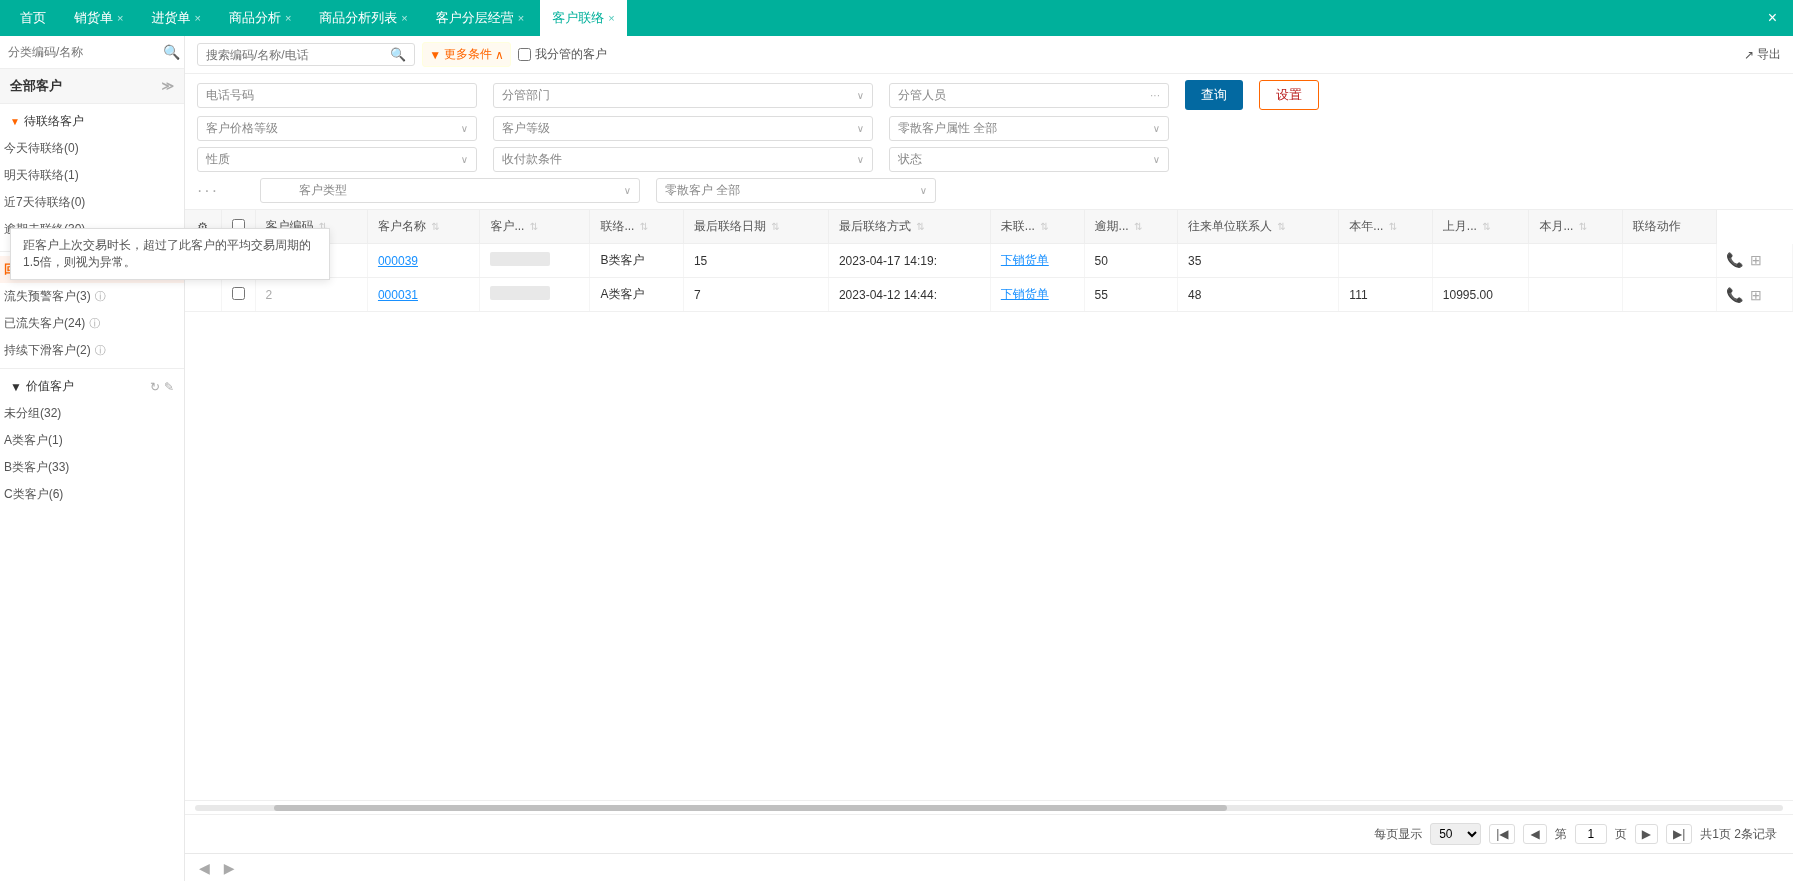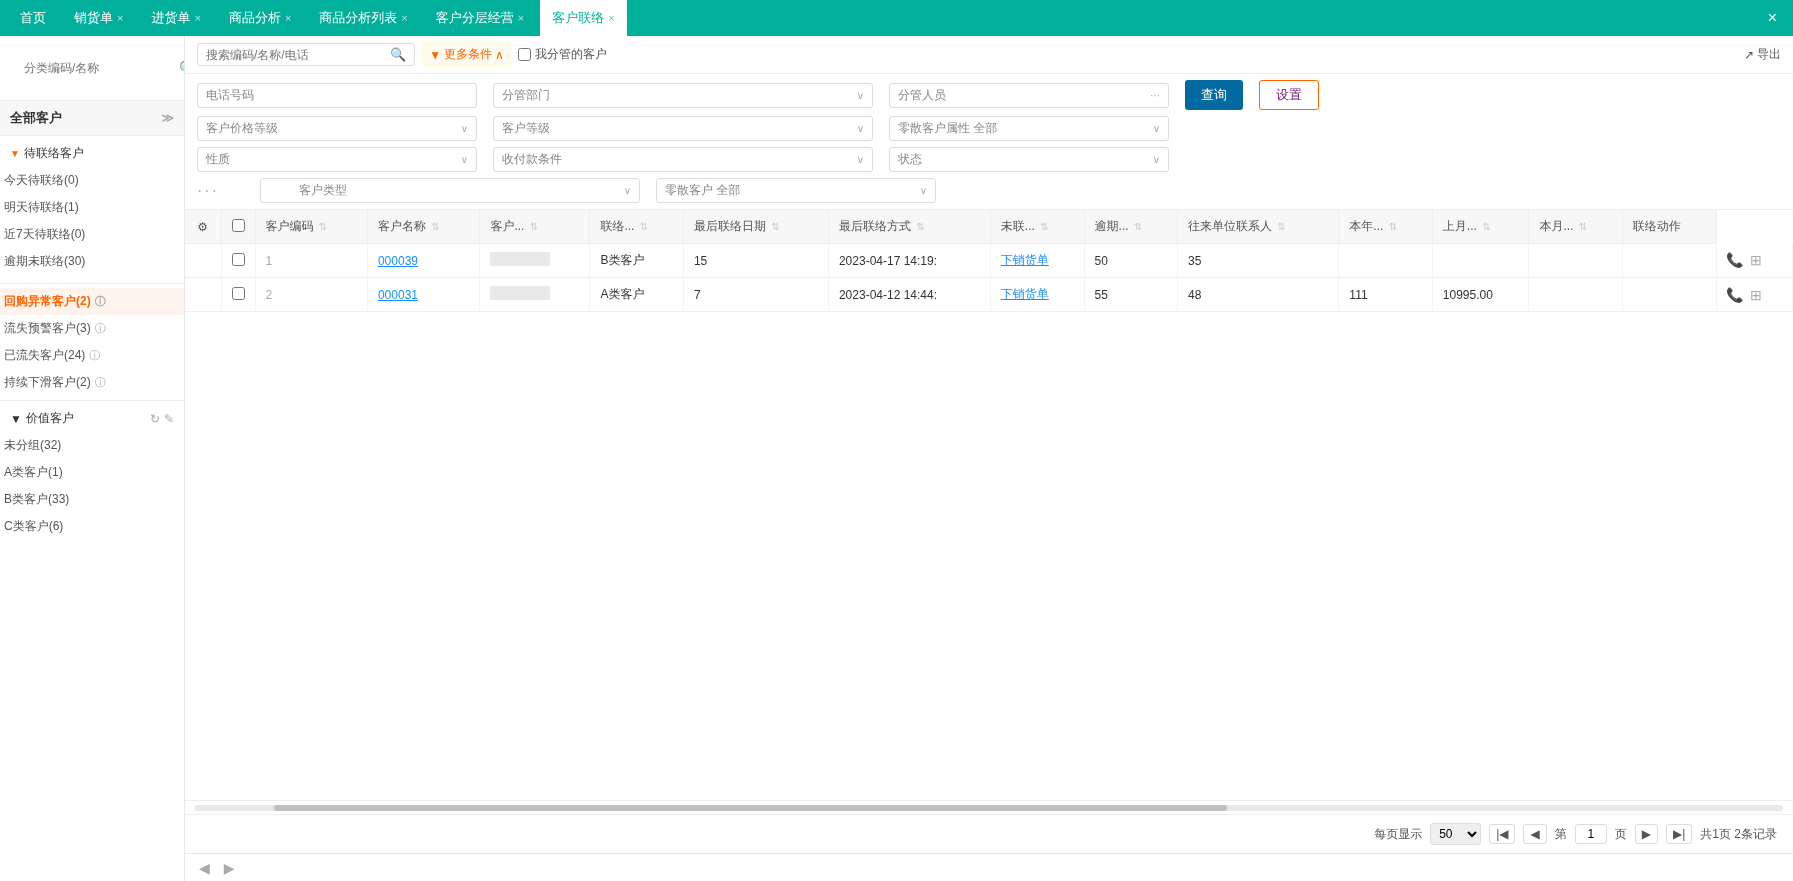--- a/index.html
+++ b/index.html
@@ -25,21 +25,21 @@
     
     .main-layout { display: flex; height: calc(881px - 36px); }
 
     
     .sidebar {
       width: 185px; min-width: 185px; background: #fff;
       border-right: 1px solid #e8e8e8; display: flex; flex-direction: column;
       overflow-y: auto;
     }
     .sidebar-search {
-      display: flex; align-items: center; padding: 24px;
+      display: flex; align-items: center; padding: 8px;
       border-bottom: 1px solid #eee;
     }
     .sidebar-search input {
       flex: 1; border: none; outline: none; font-size: 12px;
       background: transparent;
     }
     .sidebar-search .search-icon { color: #aaa; font-size: 14px; cursor: pointer; }
     .sidebar-header {
       display: flex; align-items: center; justify-content: space-between;
       padding: 8px 10px; font-weight: bold; font-size: 13px;
@@ -118,21 +118,21 @@
       border-radius: 3px; padding: 3px 8px; min-width: 140px;
       background: #fff; cursor: pointer; font-size: 12px; color: #888;
       justify-content: space-between; flex: 1; max-width: 280px;
     }
     .filter-field .caret { color: #aaa; font-size: 10px; }
     .query-btn {
       background: #0369a1; color: #fff; border: none; border-radius: 3px;
       padding: 6px 16px; font-size: 13px; cursor: pointer;
     }
     .settings-btn {
-      background: #fff; color: #701a75; border: 1px solid #f60; border-radius: 3px;
+      background: #fff; color: #b91c1c; border: 1px solid #f60; border-radius: 3px;
       padding: 5px 16px; font-size: 13px; cursor: pointer;
     }
     .filter-dots { color: #aaa; font-size: 16px; cursor: pointer; letter-spacing: 2px; }
 
     
     .table-wrapper {
       flex: 1; overflow: auto; background: #fff; margin: 0;
     }
     table {
       width: 100%; border-collapse: collapse; font-size: 12px;
@@ -299,20 +299,23 @@
     <div class="sidebar-item">
       <span>A类客户(1)</span>
     </div>
     <div class="sidebar-item">
       <span>B类客户(33)</span>
     </div>
     <div class="sidebar-item">
       <span>C类客户(6)</span>
     </div>
 
+    <div class="tooltip-box">
+      <span>距客户上次交易时长，超过了此客户的平均交易周期的1.5倍，则视为异常。</span>
+    </div>
   </div>
 
   <div class="content-area">
 
     <div class="filter-bar">
       <div class="filter-search">
         <input type="text" style="width: 180px;" placeholder="搜索编码/名称/电话">
         <span class="s-icon">🔍</span>
       </div>
       <div class="more-filters-btn">

